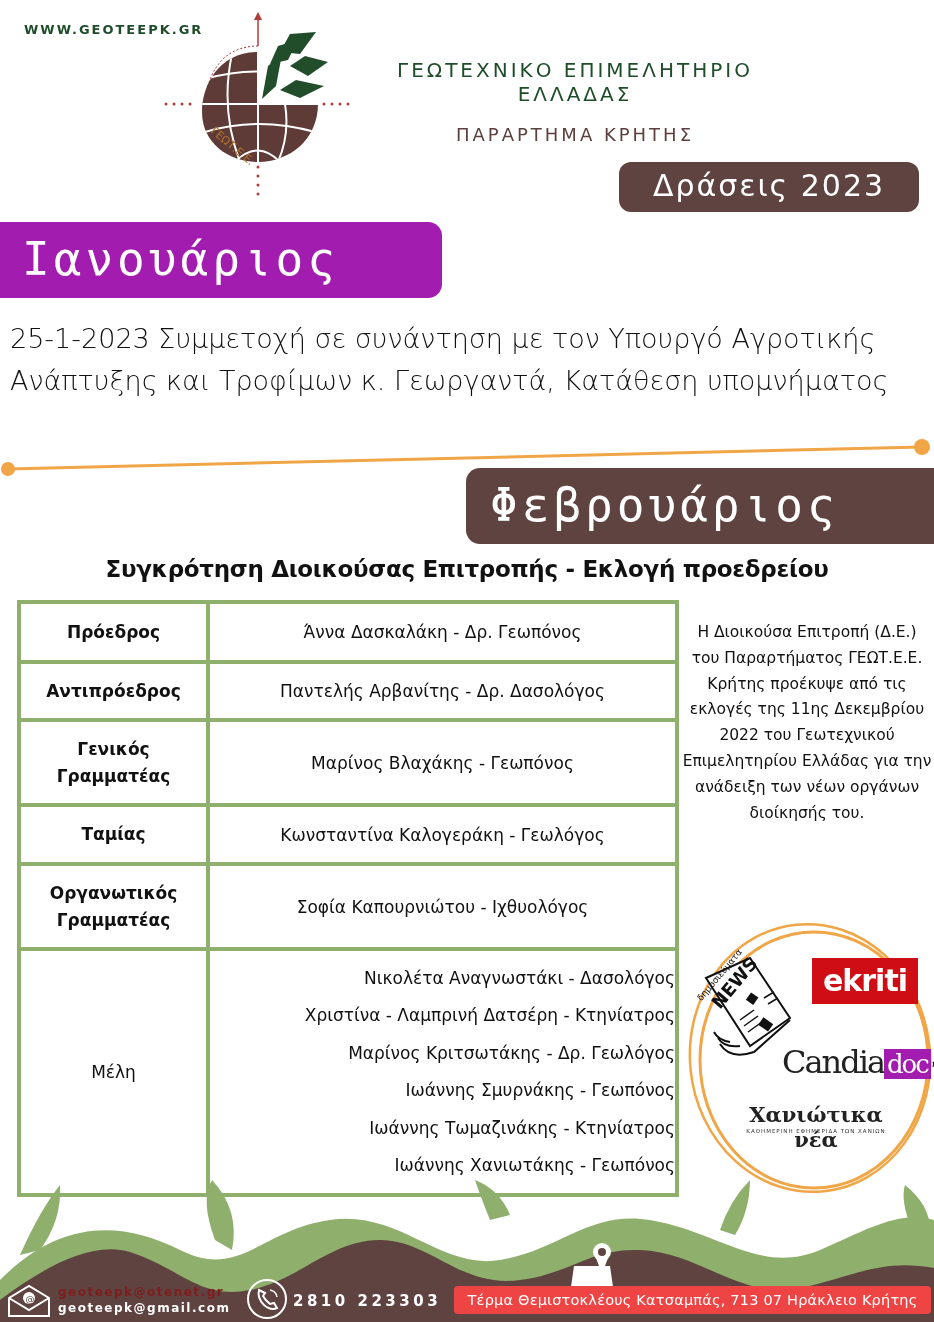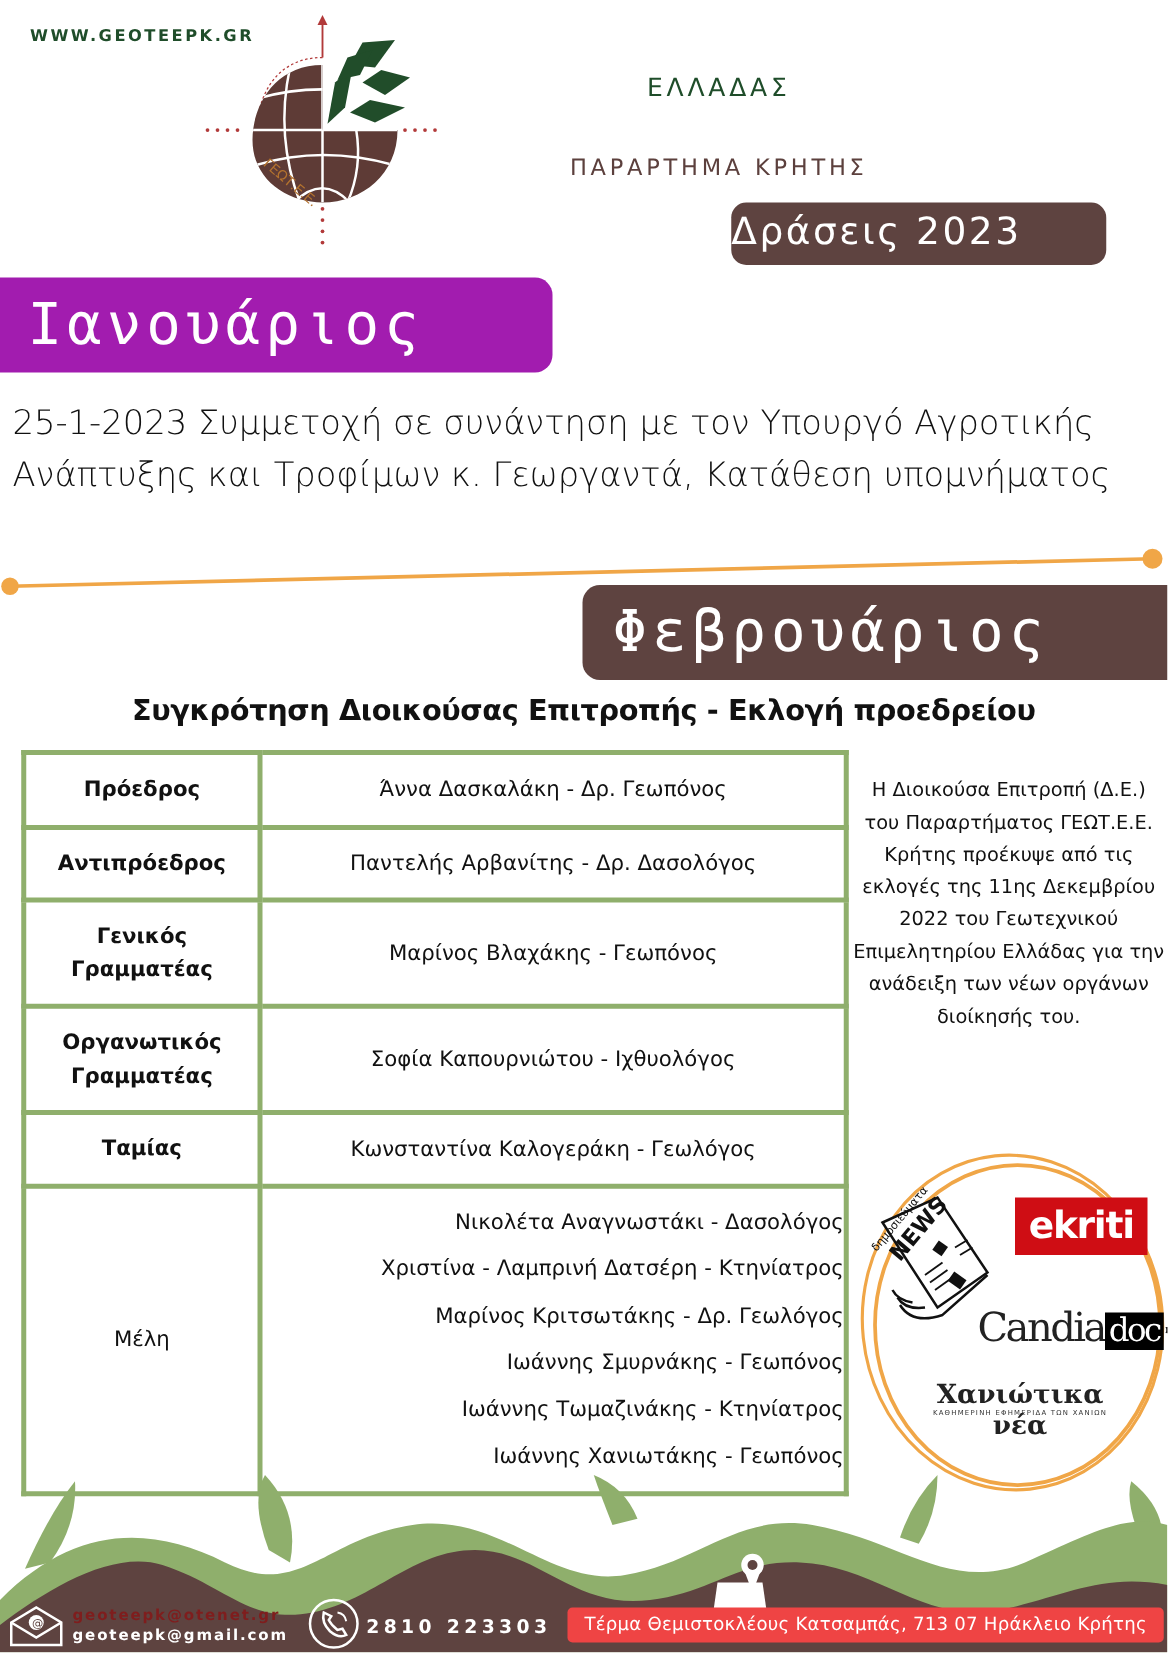--- a/index.html
+++ b/index.html
@@ -6,21 +6,21 @@
   html, body { width: 934px; height: 1322px; background: #ffffff; overflow: hidden; }
   body { position: relative; font-family: "DejaVu Sans", sans-serif; color: #111; }
 
   .abs { position: absolute; }
 
   
   .site-url { left: 24px; top: 22px; font-family: "DejaVu Sans", sans-serif; font-weight: bold; font-size: 13px; letter-spacing: 2px; color: #1f4d2a; }
   .logo { left: 150px; top: 4px; width: 200px; height: 200px; }
   .org-title { left: 360px; top: 58px; width: 430px; text-align: center; font-family: "DejaVu Sans", sans-serif; font-size: 20px; letter-spacing: 3px; color: #1f4d2a; line-height: 24px; }
   .org-branch { left: 360px; top: 124px; width: 430px; text-align: center; font-family: "DejaVu Sans", sans-serif; font-size: 18px; letter-spacing: 3px; color: #5c403d; }
-  .actions-badge { left: 585px; top: 162px; width: 300px; height: 50px; background: #5e4340; border-radius: 12px; color: #fff; font-size: 30px; text-align: left; line-height: 48px; letter-spacing: 2px; font-family: "DejaVu Sans", sans-serif; }
+  .actions-badge { left: 619px; top: 162px; width: 300px; height: 50px; background: #5e4340; border-radius: 12px; color: #fff; font-size: 30px; text-align: center; line-height: 48px; letter-spacing: 2px; font-family: "DejaVu Sans", sans-serif; }
 
   
   .month-jan { left: 0; top: 222px; width: 442px; height: 76px; background: #a21caf; border-radius: 0 14px 14px 0; color: #fff; font-size: 46px; line-height: 74px; padding-left: 22px; letter-spacing: 4px; font-family: "DejaVu Sans Mono", monospace; }
   .month-feb { left: 466px; top: 468px; width: 468px; height: 76px; background: #5e4340; border-radius: 14px 0 0 14px; color: #fff; font-size: 46px; line-height: 74px; padding-left: 24px; letter-spacing: 4px; font-family: "DejaVu Sans Mono", monospace; }
 
   .jan-text { left: 10px; top: 318px; width: 900px; font-size: 27px; line-height: 42px; color: #111; font-family: "DejaVu Sans", sans-serif; font-weight: 300; }
 
   .divider { left: 0; top: 436px; width: 934px; height: 40px; }
 
   .feb-heading { left: 0; top: 556px; width: 934px; text-align: center; font-size: 23px; font-weight: bold; color: #111; font-family: "DejaVu Sans", sans-serif; letter-spacing: -0.3px; }
@@ -33,21 +33,21 @@
   .board-table td.members { text-align: right; padding-left: 14px; }
   .member-line { height: 37.5px; line-height: 37.5px; }
 
   .side-note { left: 682px; top: 620px; width: 250px; text-align: center; font-size: 15.5px; line-height: 25.8px; color: #111; }
 
   
   .press-circle { left: 680px; top: 910px; width: 254px; height: 290px; }
   .news-icon { left: 690px; top: 948px; width: 112px; height: 120px; }
   .ekriti { left: 812px; top: 958px; width: 106px; height: 46px; background: #cf0d14; color: #fff; font-weight: bold; font-size: 30px; line-height: 46px; text-align: center; font-family: "DejaVu Sans", sans-serif; letter-spacing: -1px; }
   .candia { left: 782px; top: 1040px; height: 44px; font-family: "DejaVu Serif", serif; font-size: 32px; line-height: 44px; color: #222; letter-spacing: -2px; }
-  .candia-doc { background: #000000; color: #fff; padding: 0 3px; font-size: 26px; }
+  .candia-doc { background: #a21caf; color: #fff; padding: 0 3px; font-size: 26px; }
   .chania { left: 730px; top: 1102px; width: 172px; text-align: center; font-family: "DejaVu Serif", serif; font-weight: bold; font-size: 21px; color: #222; }
   .chania-sub { left: 730px; top: 1128px; width: 172px; text-align: center; font-size: 5.5px; letter-spacing: 1px; color: #333; }
 
   
   .footer-art { left: 0; top: 1180px; width: 934px; height: 142px; }
   .contact-email-1 { left: 58px; top: 1285px; font-size: 12px; font-weight: bold; color: #7f1d1d; letter-spacing: 1.5px; }
   .contact-email-2 { left: 58px; top: 1301px; font-size: 12px; font-weight: bold; color: #fff; letter-spacing: 1.5px; }
   .phone { left: 293px; top: 1292px; font-size: 15px; font-weight: bold; color: #fff; letter-spacing: 3.5px; }
   .address { left: 454px; top: 1286px; width: 477px; height: 28px; background: #ef4444; border-radius: 4px; color: #fff; font-size: 14.5px; line-height: 28px; text-align: center; letter-spacing: 0.2px; }
   .email-icon { left: 6px; top: 1284px; width: 46px; height: 34px; }
@@ -98,20 +98,21 @@
     <polygon points="112,95 118,62 132,50 126,82"></polygon>
     <polygon points="130,48 140,30 166,28 150,50"></polygon>
     <polygon points="140,62 155,52 178,58 158,72"></polygon>
     <polygon points="130,86 146,76 174,82 150,94"></polygon>
     <polygon points="120,60 128,42 148,36 138,56"></polygon>
   </g>
   <text x="60" y="128" font-size="11" fill="#b3722e" font-family="DejaVu Sans, sans-serif" transform="rotate(40 60 128)">ΓΕΩΤ.Ε.Ε.</text>
 </svg>
 
 <div class="abs org-title">
+  <div>ΓΕΩΤΕΧΝΙΚΟ ΕΠΙΜΕΛΗΤΗΡΙΟ</div>
   <div>ΕΛΛΑΔΑΣ</div>
 </div>
 <div class="abs org-branch">ΠΑΡΑΡΤΗΜΑ ΚΡΗΤΗΣ</div>
 <div class="abs actions-badge">Δράσεις 2023</div>
 
 <div class="abs month-jan">Ιανουάριος</div>
 <div class="abs jan-text">25-1-2023  Συμμετοχή σε συνάντηση με τον Υπουργό Αγροτικής Ανάπτυξης και Τροφίμων κ. Γεωργαντά, Κατάθεση υπομνήματος</div>
 
 <svg class="abs divider" viewBox="0 0 934 40">
   <line x1="8" y1="33" x2="922" y2="11" stroke="#f0a647" stroke-width="3"></line>
@@ -129,27 +130,27 @@
     <td class="person">Άννα Δασκαλάκη  - Δρ. Γεωπόνος</td>
   </tr>
   <tr style="height:58px">
     <td class="role">Αντιπρόεδρος</td>
     <td class="person">Παντελής Αρβανίτης  - Δρ. Δασολόγος</td>
   </tr>
   <tr style="height:85px">
     <td class="role">Γενικός Γραμματέας</td>
     <td class="person">Μαρίνος Βλαχάκης - Γεωπόνος</td>
   </tr>
+  <tr style="height:59px">
+    <td class="role">Ταμίας</td>
+    <td class="person">Κωνσταντίνα Καλογεράκη - Γεωλόγος</td>
+  </tr>
   <tr style="height:85px">
     <td class="role">Οργανωτικός Γραμματέας</td>
     <td class="person">Σοφία Καπουρνιώτου - Ιχθυολόγος</td>
-  </tr>
-  <tr style="height:59px">
-    <td class="role">Ταμίας</td>
-    <td class="person">Κωνσταντίνα Καλογεράκη - Γεωλόγος</td>
   </tr>
   <tr style="height:246px">
     <td class="role" style="font-weight:normal">Μέλη</td>
     <td class="members">
       <div class="member-line">Νικολέτα Αναγνωστάκι - Δασολόγος</div>
       <div class="member-line">Χριστίνα - Λαμπρινή Δατσέρη - Κτηνίατρος</div>
       <div class="member-line">Μαρίνος Κριτσωτάκης - Δρ. Γεωλόγος</div>
       <div class="member-line">Ιωάννης Σμυρνάκης - Γεωπόνος</div>
       <div class="member-line">Ιωάννης Τωμαζινάκης - Κτηνίατρος</div>
       <div class="member-line">Ιωάννης Χανιωτάκης - Γεωπόνος</div>

